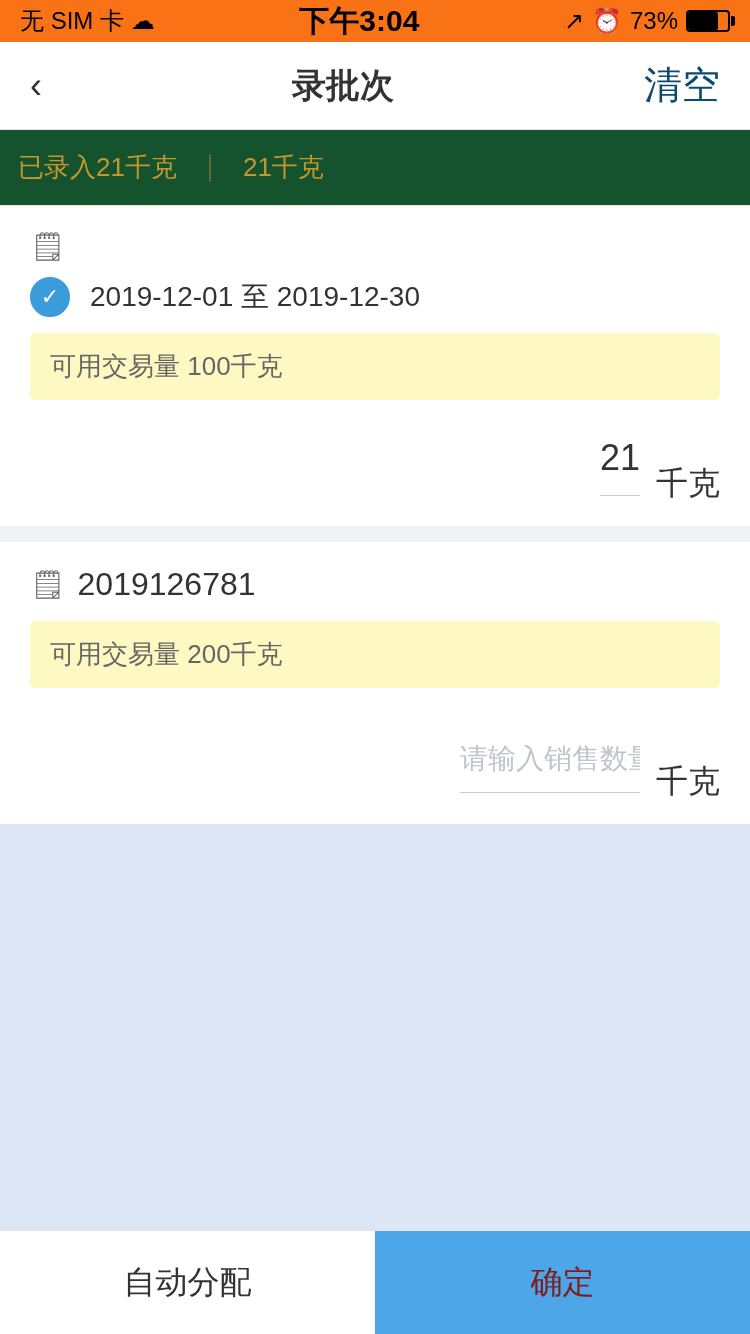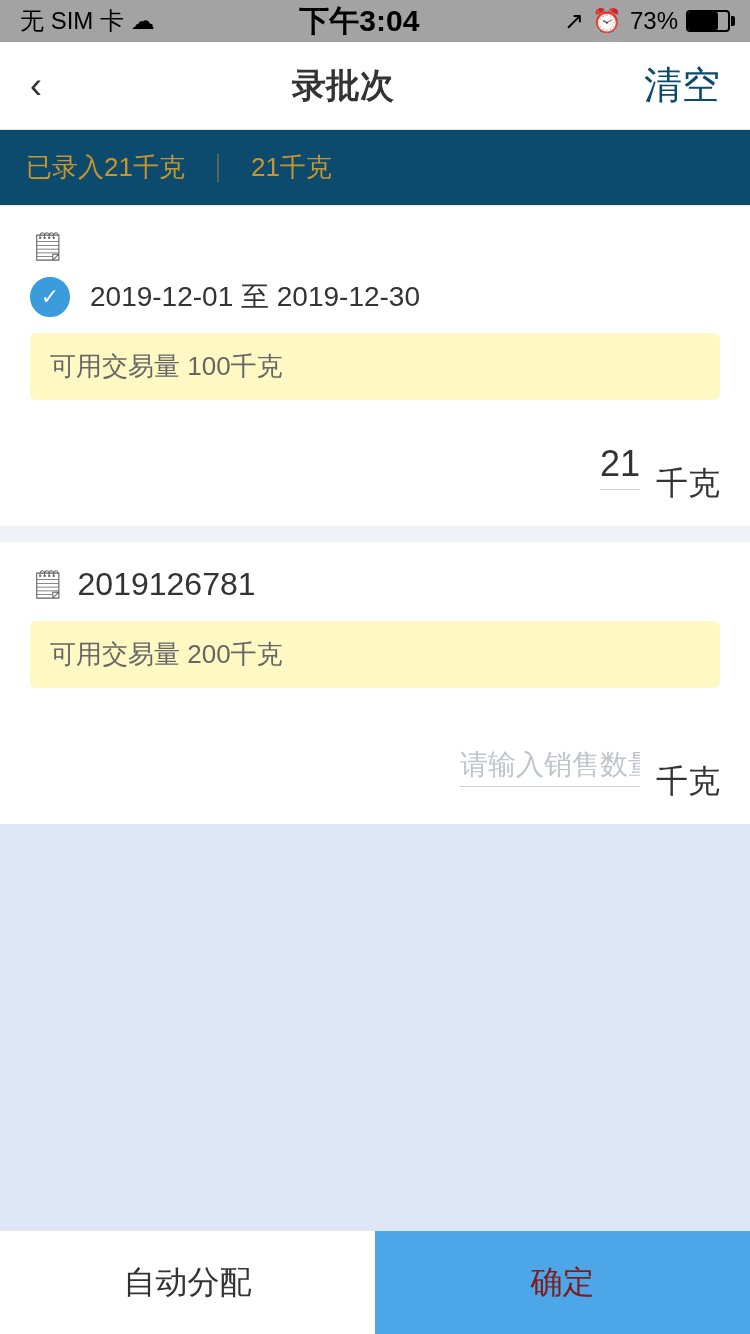--- a/index.html
+++ b/index.html
@@ -9,21 +9,21 @@
       min-height: 1334px;
       font-family: -apple-system, "PingFang SC", "Helvetica Neue", sans-serif;
       background: #f0f2f7;
       display: flex;
       flex-direction: column;
     }
 
     
     .status-bar {
       height: 42px;
-      background: #a3a3a3;
+      background: #f97316;
       display: flex;
       align-items: center;
       justify-content: space-between;
       padding: 0 20px;
       font-size: 26px;
     }
     .status-left {
       display: flex;
       align-items: center;
       gap: 8px;
@@ -90,22 +90,22 @@
       color: #333;
     }
     .nav-action {
       font-size: 38px;
       color: #0c4a6e;
       cursor: pointer;
     }
 
     
     .summary-bar {
-      background: #0c4a6e;
-      padding: 20px 26px;
+      background: #14532d;
+      padding: 20px 18px;
       display: flex;
       align-items: center;
       gap: 32px;
       border-bottom: 1px solid #f0e8c8;
     }
     .summary-label {
       font-size: 26px;
       color: #c8962e;
     }
     .summary-divider {
@@ -241,21 +241,21 @@
 
     .first-qty-section {
       padding: 0 30px 20px 30px;
       display: flex;
       justify-content: flex-end;
       align-items: center;
       gap: 16px;
     }
     .qty-underline {
       border-bottom: 1.5px solid #ccc;
-      padding-bottom: 4px;
+      padding-bottom: 16px;
       margin-top: 7px;
     }
     .qty-number {
       font-size: 36px;
       color: #333;
       font-weight: 400;
     }
     .qty-unit-text {
       font-size: 32px;
       color: #333;

